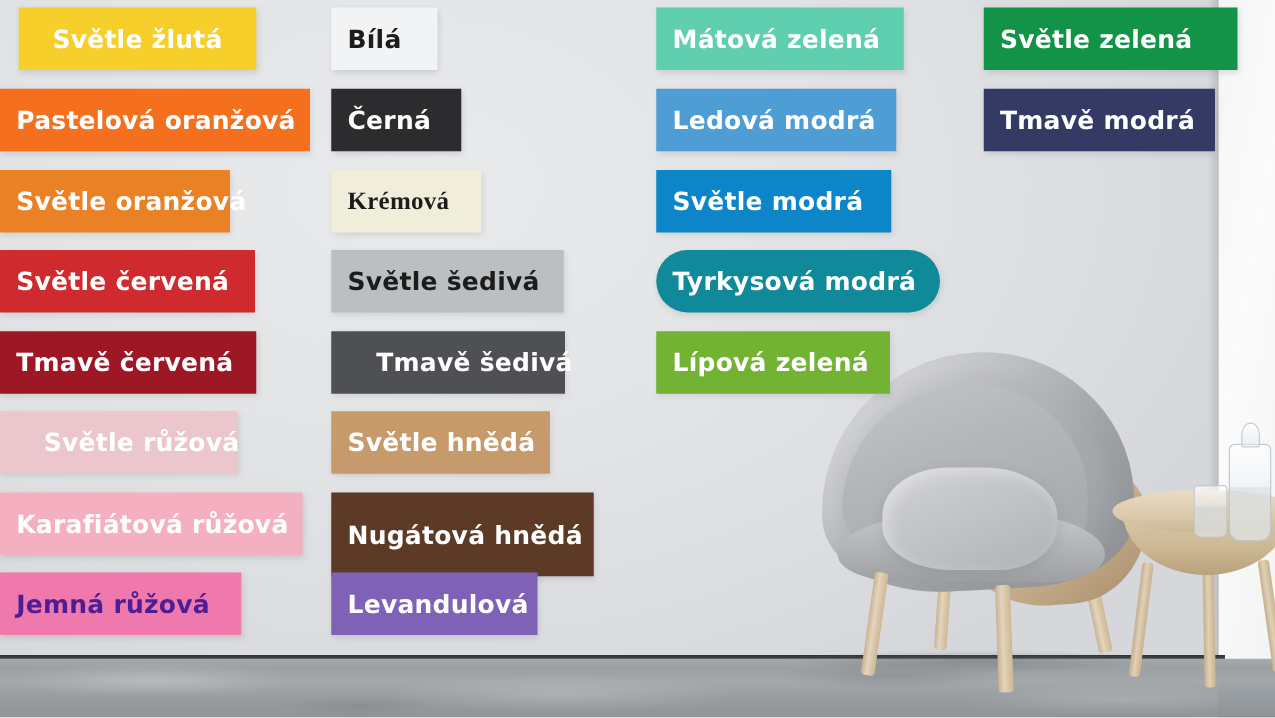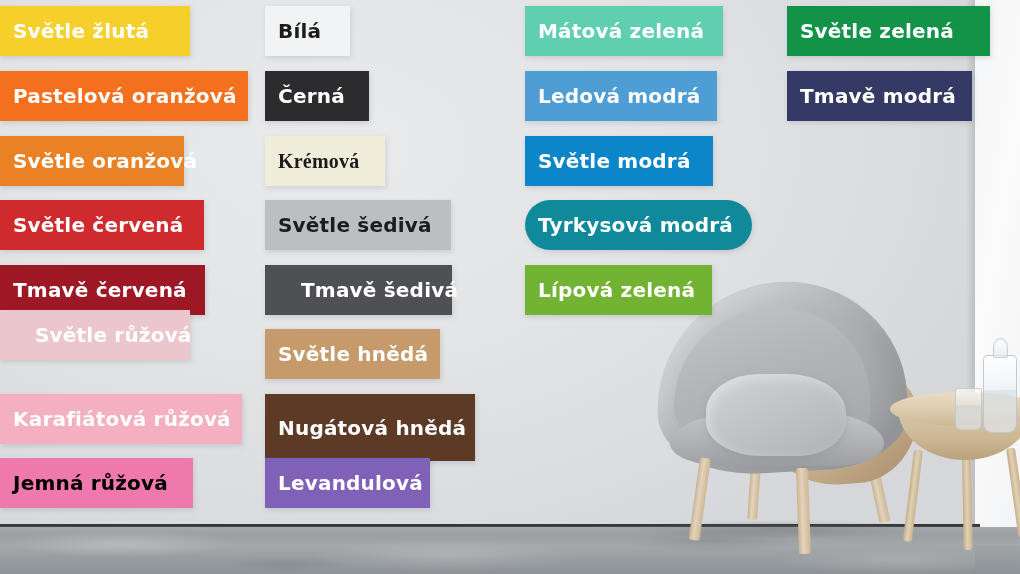--- a/index.html
+++ b/index.html
@@ -185,42 +185,42 @@
     <div class="t-leg t-leg-r"></div>
     <div class="table-bowl"></div>
     <div class="table-top"></div>
   </div>
 
   <div class="glass"></div>
   <div class="carafe"></div>
   <div class="carafe-neck"></div>
 
   <div id="labels">
-      <div class="label" style="left: 0px; top: 6px; width: 190px; height: 50px; background: rgb(246, 207, 42); color: rgb(255, 255, 255);">
+      <div class="label" style="left: 15px; top: 6px; width: 190px; height: 50px; background: rgb(246, 207, 42); color: rgb(255, 255, 255); justify-content: center;">
         <span>Světle žlutá</span>
       </div>
       <div class="label" style="left: 0px; top: 71px; width: 248px; height: 50px; background: rgb(244, 112, 31); color: rgb(255, 255, 255);">
         <span>Pastelová oranžová</span>
       </div>
       <div class="label" style="left: 0px; top: 136px; width: 184px; height: 50px; background: rgb(234, 129, 36); color: rgb(255, 255, 255);">
         <span>Světle oranžová</span>
       </div>
       <div class="label" style="left: 0px; top: 200px; width: 204px; height: 50px; background: rgb(207, 43, 46); color: rgb(255, 255, 255);">
         <span>Světle červená</span>
       </div>
       <div class="label" style="left: 0px; top: 265px; width: 205px; height: 50px; background: rgb(157, 23, 36); color: rgb(255, 255, 255);">
         <span>Tmavě červená</span>
       </div>
-      <div class="label" style="left: 0px; top: 310px; width: 190px; height: 50px; background: rgb(236, 198, 205); color: rgb(255, 255, 255); padding-left: 35px;">
+      <div class="label" style="left: 0px; top: 329px; width: 190px; height: 50px; background: rgb(236, 198, 205); color: rgb(255, 255, 255); padding-left: 35px;">
         <span>Světle růžová</span>
       </div>
       <div class="label" style="left: 0px; top: 394px; width: 242px; height: 50px; background: rgb(244, 175, 193); color: rgb(255, 255, 255);">
         <span>Karafiátová růžová</span>
       </div>
-      <div class="label" style="left: 0px; top: 458px; width: 193px; height: 50px; background: rgb(239, 121, 173); color: #000000;">
+      <div class="label" style="left: 0px; top: 458px; width: 193px; height: 50px; background: rgb(239, 121, 173); color: #4c1d95;">
         <span>Jemná růžová</span>
       </div>
       <div class="label" style="left: 265px; top: 6px; width: 85px; height: 50px; background: rgb(242, 243, 245); color: rgb(28, 28, 28);">
         <span>Bílá</span>
       </div>
       <div class="label" style="left: 265px; top: 71px; width: 104px; height: 50px; background: rgb(44, 44, 46); color: rgb(255, 255, 255);">
         <span>Černá</span>
       </div>
       <div class="label" style="left: 265px; top: 136px; width: 120px; height: 50px; background: rgb(240, 238, 218); color: rgb(28, 28, 28); font-family: Liberation Serif, serif;">
         <span>Krémová</span>

